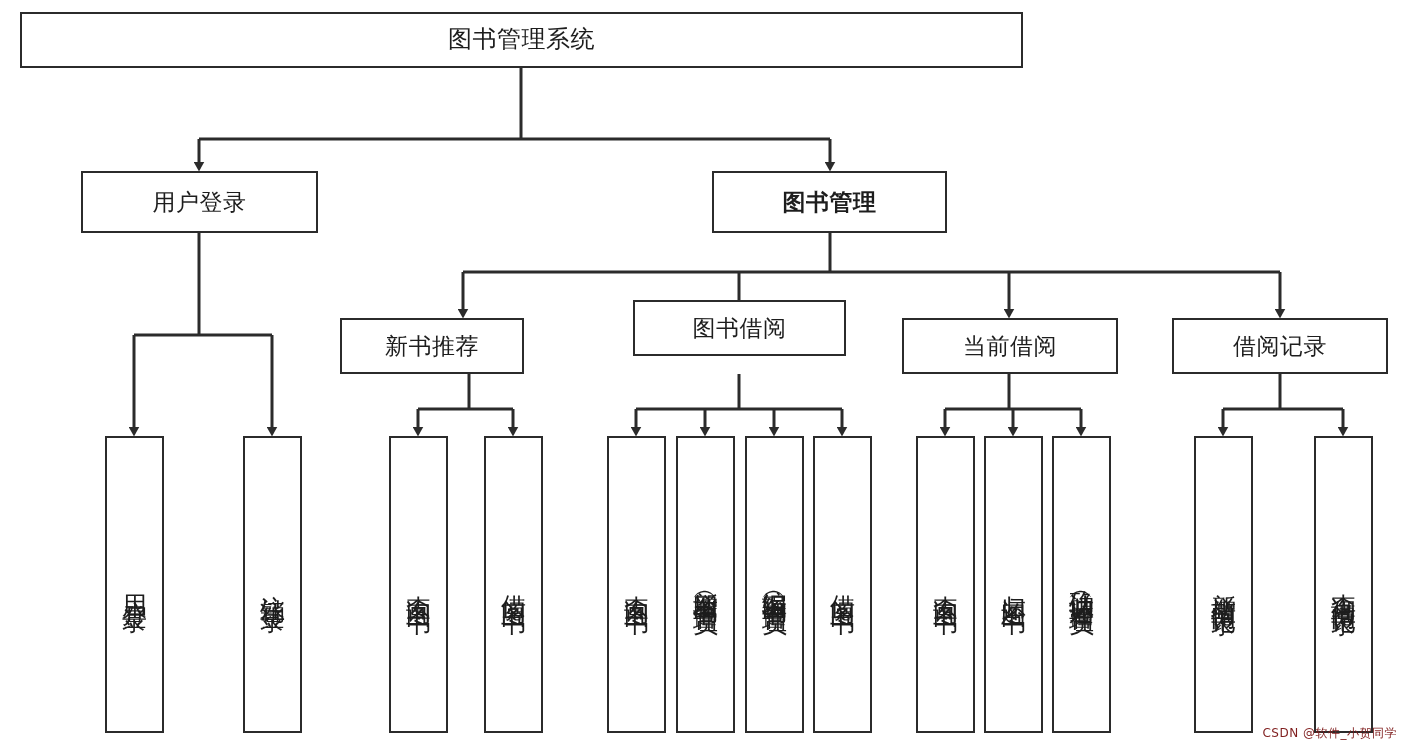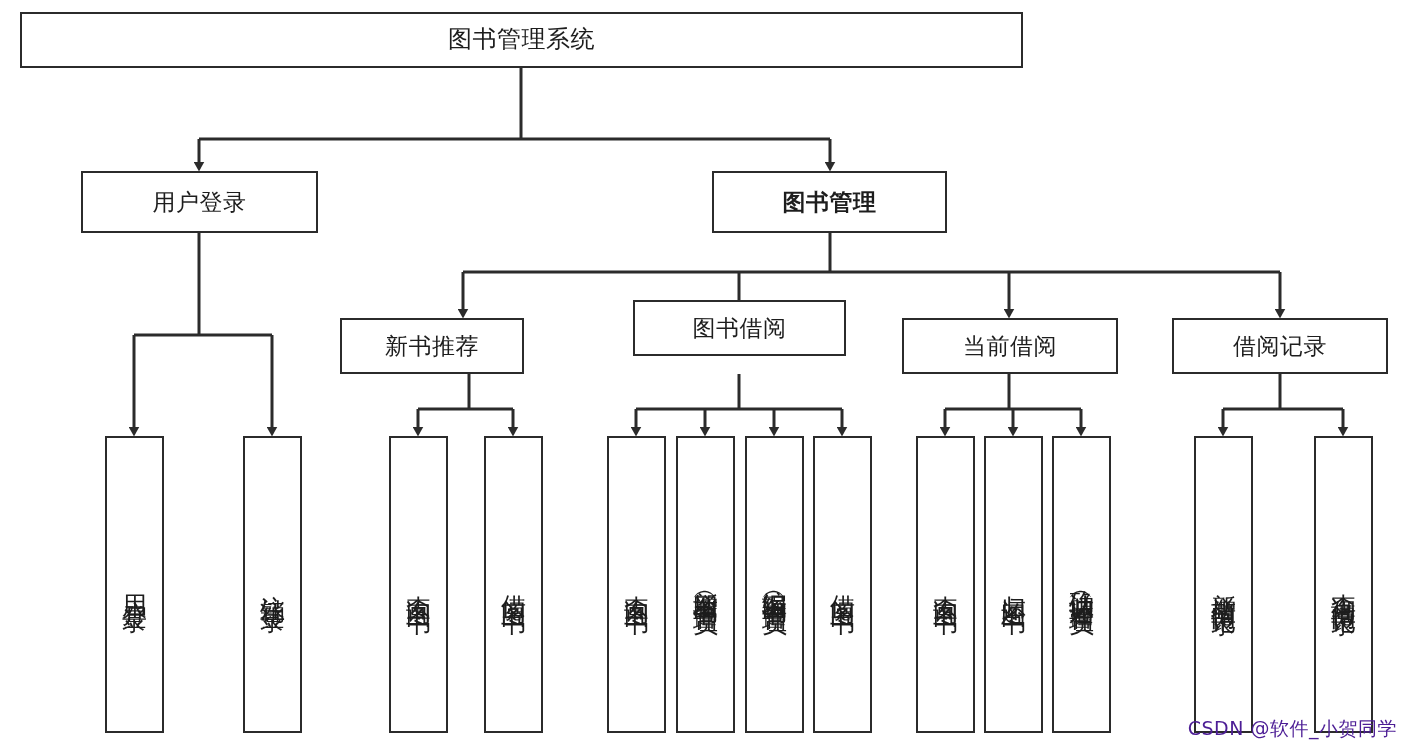--- a/index.html
+++ b/index.html
@@ -66,22 +66,22 @@
     font-size: 25px;
     letter-spacing: 4px;
   }
   .node.vert.fill .node-label {
     letter-spacing: 3px;
   }
   #watermark {
     position: absolute;
     right: 8px;
     bottom: 5px;
-    font-size: 19px;
-    color: #4c1d95;
+    font-size: 12px;
+    color: #7f1d1d;
     letter-spacing: 0.5px;
     white-space: nowrap;
     z-index: 5;
   }
 </style>
 </head>
 <body>
 
 <div id="diagram-root">
 

